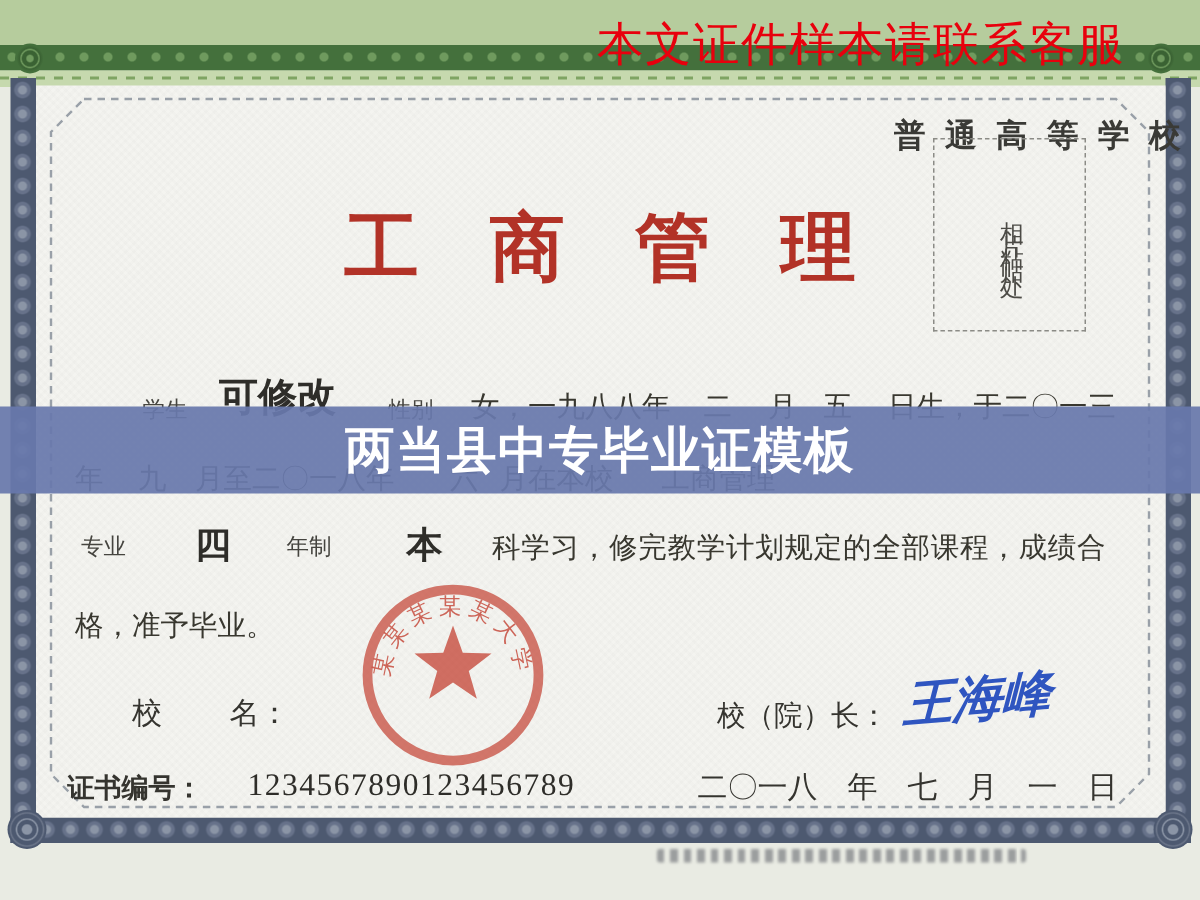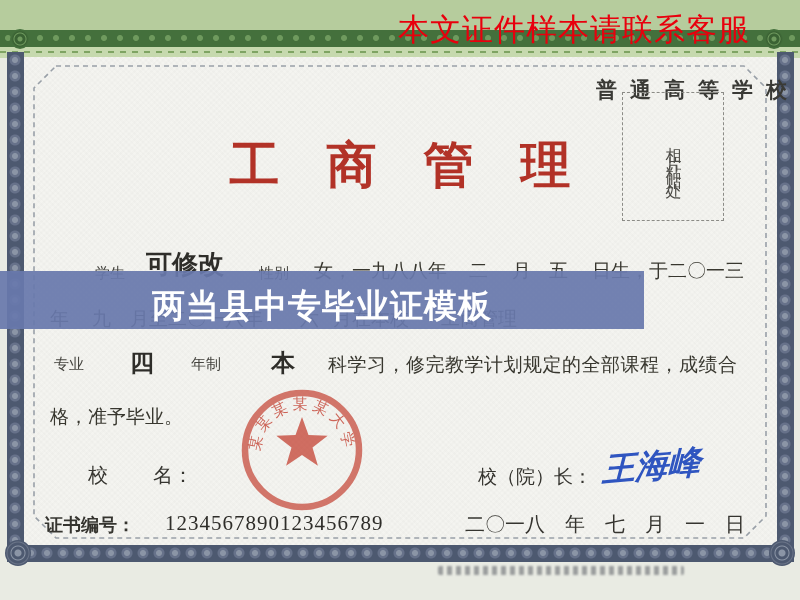--- a/index.html
+++ b/index.html
@@ -42,22 +42,22 @@
     letter-spacing:13px;color:#3a3a36;}
   .main-title{left:0;top:132px;width:800px;text-align:center;font-size:50px;font-weight:bold;
     color:#b23227;letter-spacing:47px;text-indent:47px;}
   .photo-box{left:622px;top:92px;width:100px;height:127px;border:1.5px dashed #8b8b86;
     display:flex;align-items:center;justify-content:center;z-index:2;}
   .photo-box span{writing-mode:vertical-rl;font-size:16px;letter-spacing:9px;color:#4c4b46;}
   .big-fill{font-size:26px;font-weight:bold;color:#2e2d29;}
   .small-label{font-size:15px;color:#45443f;}
   .body-text{font-size:19px;color:#38372f;}
   
-  .band{left:0;top:271px;width:644px;height:58px;background:rgba(104,120,172,0.93);z-index:4;
-    display:flex;align-items:flex-end;justify-content:center;}
+  .band{left:0;top:271px;width:800px;height:58px;background:rgba(104,120,172,0.93);z-index:4;
+    display:flex;align-items:center;justify-content:center;}
   .band span{font-family:"Liberation Sans","DejaVu Sans",sans-serif;font-weight:bold;
     font-size:33px;color:#ffffff;letter-spacing:1px;}
   
   .seal{left:238px;top:386px;z-index:1;opacity:0.85;}
   .signature{left:602px;top:444px;font-size:33px;font-weight:bold;font-style:italic;
     color:#2f55c0;transform:rotate(-5deg) skewX(-6deg);z-index:2;
     font-family:"Liberation Serif","DejaVu Serif",serif;}
   .serial-number{font-size:21px;letter-spacing:1px;color:#2e2d29;font-family:"Liberation Serif","DejaVu Serif",serif;}
   
   .smudge{left:438px;top:566px;width:246px;height:9px;opacity:0.55;border-radius:2px;

